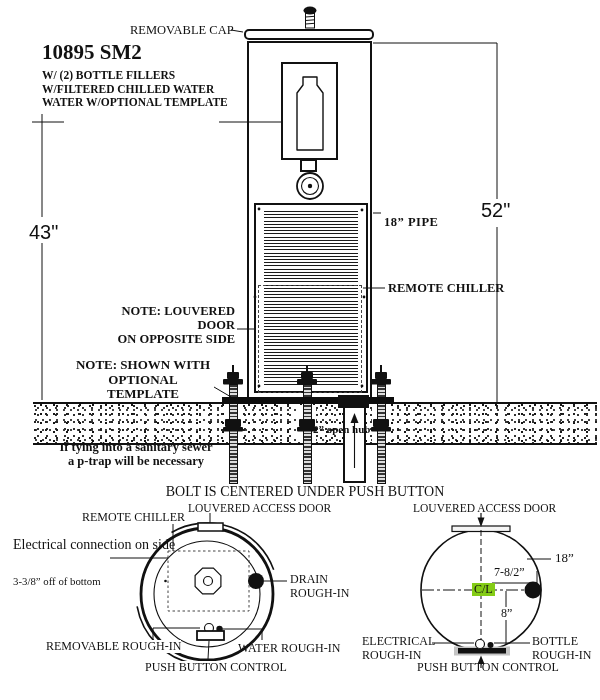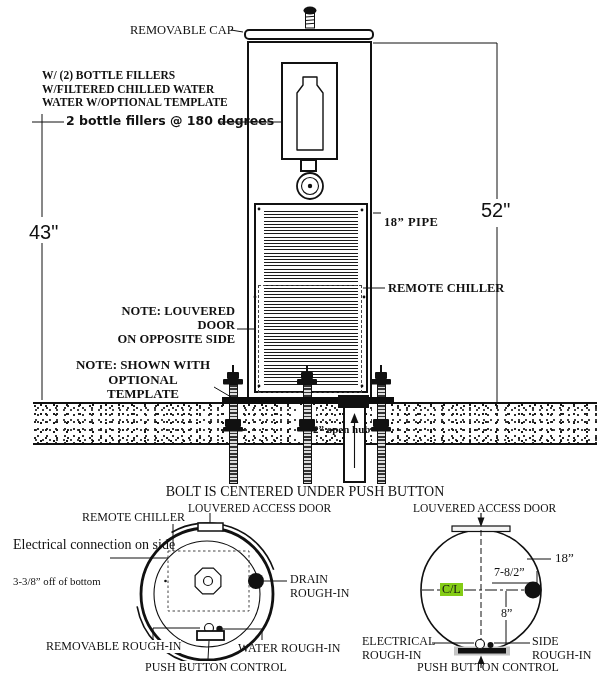--- a/index.html
+++ b/index.html
@@ -173,39 +173,43 @@
         <circle cx="490.5" cy="645" r="3" fill="#111" stroke="none"></circle>
         <line x1="432" y1="643" x2="474" y2="643"></line>
         <line x1="494" y1="643" x2="530" y2="643"></line>
         <line x1="481" y1="668" x2="481" y2="660" stroke-width="1.2"></line>
         <polygon points="481,655.5 477.5,664 484.5,664" fill="#111" stroke="none"></polygon>
       </g>
     </g>
   </svg>
 
   <div class="lbl" style="left:130px;top:23px;font-size:12.5px;">REMOVABLE CAP</div>
+  <div class="lbl b" style="left:42px;top:41px;font-size:21px;">10895 SM2</div>
   <div class="abs" style="left:42px;top:69px;">
     <div class="b" style="font-size:11.5px;line-height:13.5px;">W/ (2) BOTTLE FILLERS</div>
     <div class="b" style="font-size:11.5px;line-height:13.5px;">W/FILTERED CHILLED WATER</div>
     <div class="b" style="font-size:11.5px;line-height:13.5px;">WATER W/OPTIONAL TEMPLATE</div>
   </div>
-  <div class="lbl b dsans" style="left:66px;top:114px;font-size:12.5px;">2 bottle fillers @ 180 degrees</div>
 
   <div class="lbl sans" style="left:27px;top:221px;font-size:20px;background:#fff;padding:0 2px;">43"</div>
   <div class="lbl sans" style="left:479px;top:199px;font-size:20px;background:#fff;padding:0 2px;">52"</div>
   <div class="lbl b" style="left:384px;top:206px;font-size:12.5px;letter-spacing:.5px;margin-top:9px;">18” PIPE</div>
   <div class="lbl b" style="left:388px;top:281px;font-size:12.5px;">REMOTE CHILLER</div>
 
   <div class="abs" style="left:74px;top:358px;width:138px;text-align:center;">
     <div class="b" style="font-size:13px;line-height:14.5px;">NOTE:  SHOWN WITH</div>
     <div class="b" style="font-size:13px;line-height:14.5px;">OPTIONAL TEMPLATE</div>
   </div>
   <div class="abs" style="left:93px;top:304px;width:142px;text-align:right;">
     <div class="b" style="font-size:12.5px;line-height:14px;">NOTE: LOUVERED DOOR</div>
     <div class="b" style="font-size:12.5px;line-height:14px;">ON OPPOSITE SIDE</div>
+  </div>
+  <div class="abs" style="left:44px;top:441px;width:184px;text-align:center;">
+    <div class="b" style="font-size:12.5px;line-height:13.5px;">If tying into a sanitary sewer</div>
+    <div class="b" style="font-size:12.5px;line-height:13.5px;">a p-trap will be necessary</div>
   </div>
   <div class="lbl b" style="left:313px;top:423px;font-size:11px;">2” open hub</div>
 
   <div class="lbl" style="left:158px;top:484px;width:294px;text-align:center;font-size:14px;">BOLT IS CENTERED UNDER PUSH BUTTON</div>
 
   <div class="lbl" style="left:188px;top:502px;font-size:11.5px;">LOUVERED ACCESS DOOR</div>
   <div class="lbl" style="left:82px;top:511px;font-size:12px;">REMOTE CHILLER</div>
   <div class="abs" style="left:13px;top:538px;">
     <div style="font-size:14px;line-height:13px;">Electrical connection on side</div>
     <div style="font-size:10.8px;line-height:13px;margin-top:24px;">3-3/8” off of bottom</div>
@@ -213,26 +217,26 @@
   <div class="abs" style="left:290px;top:573px;">
     <div style="font-size:12px;line-height:13.5px;">DRAIN</div>
     <div style="font-size:12px;line-height:13.5px;">ROUGH-IN</div>
   </div>
   <div class="lbl" style="left:46px;top:640px;font-size:12px;background:#fff;">REMOVABLE ROUGH-IN</div>
   <div class="lbl" style="left:238px;top:642px;font-size:12px;">WATER ROUGH-IN</div>
   <div class="lbl" style="left:145px;top:661px;width:134px;text-align:center;font-size:12px;background:#fff;">PUSH BUTTON CONTROL</div>
 
   <div class="lbl" style="left:413px;top:502px;width:136px;text-align:center;font-size:11.5px;">LOUVERED ACCESS DOOR</div>
   <div class="lbl" style="left:555px;top:551px;font-size:13px;">18”</div>
-  <div class="lbl" style="left:440px;top:583px;font-size:12px;background:#84cc16;padding:0 2px;">C/L</div>
+  <div class="lbl" style="left:472px;top:583px;font-size:12px;background:#84cc16;padding:0 2px;">C/L</div>
   <div class="lbl" style="left:494px;top:566px;font-size:12px;background:#fff;">7-8/2”</div>
   <div class="lbl" style="left:499px;top:607px;font-size:12px;background:#fff;padding:0 2px;">8”</div>
   <div class="abs" style="left:362px;top:635px;">
     <div style="font-size:12px;line-height:13.5px;">ELECTRICAL</div>
     <div style="font-size:12px;line-height:13.5px;">ROUGH-IN</div>
   </div>
   <div class="abs" style="left:532px;top:635px;">
-    <div style="font-size:12px;line-height:13.5px;">SIDE</div>
+    <div style="font-size:12px;line-height:13.5px;">BOTTLE</div>
     <div style="font-size:12px;line-height:13.5px;">ROUGH-IN</div>
   </div>
   <div class="lbl" style="left:417px;top:661px;width:136px;text-align:center;font-size:12px;">PUSH BUTTON CONTROL</div>
 
 </div>
 
 </body></html>

